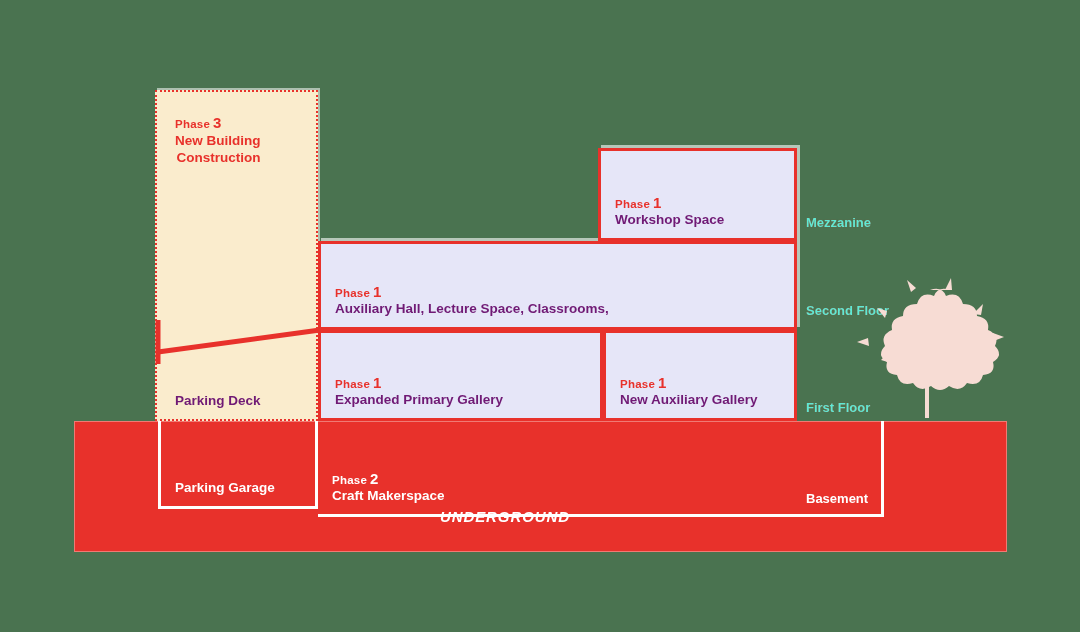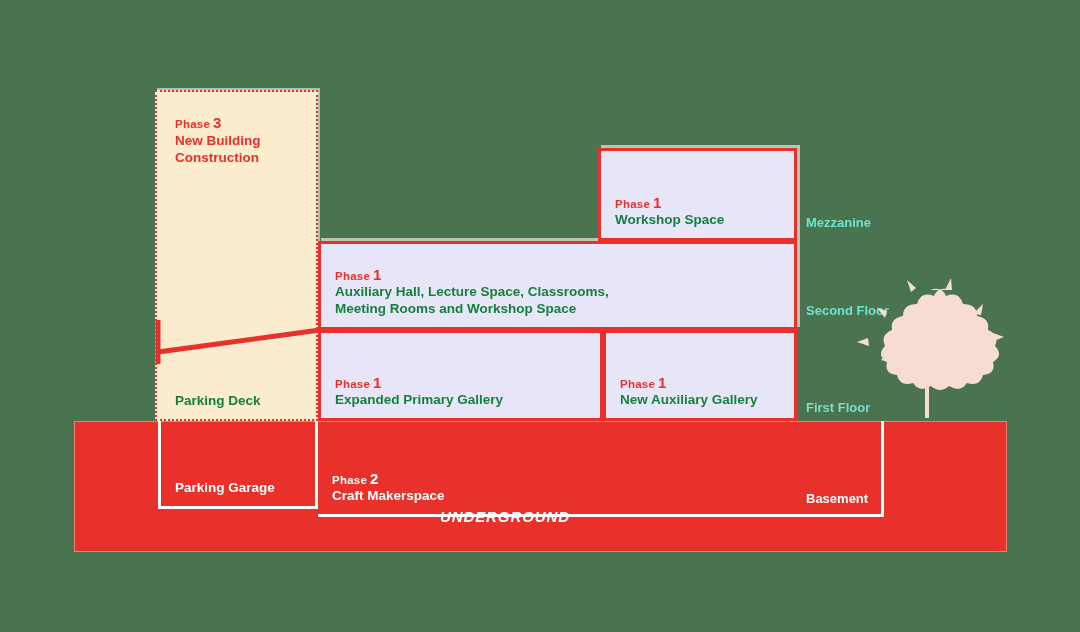--- a/index.html
+++ b/index.html
@@ -84,29 +84,30 @@
     color: #e8312b;
   }
   .phase-tag .num {
     font-size: 15px;
     font-weight: 800;
     margin-left: 3px;
   }
   .room-name {
     font-size: 13.5px;
     font-weight: 700;
-    color: #15803d;
+    color: #701a75;
     line-height: 1.25;
     white-space: nowrap;
   }
   .phase3-title {
     font-size: 13.5px;
     font-weight: 700;
     color: #e8312b;
     line-height: 1.3;
+    text-align: right;
   }
   .on-red .phase-tag,
   .on-red .room-name { color: #ffffff; }
 
   .block-text {
     position: absolute;
     left: 14px;
     bottom: 9px;
     line-height: 1.3;
   }
@@ -174,21 +175,20 @@
       <div class="room-name">Workshop Space</div>
     </div>
   </div>
 
   <div class="abs vol" id="second-block">
     <div class="block-text">
       <div class="phase-tag">
         <span>Phase</span><span class="num">1</span>
       </div>
       <div class="room-name">Auxiliary Hall, Lecture Space, Classrooms,</div>
-      <div class="room-name">Meeting Rooms and Workshop Space</div>
     </div>
   </div>
 
   <div class="abs vol" id="first-left">
     <div class="block-text">
       <div class="phase-tag">
         <span>Phase</span><span class="num">1</span>
       </div>
       <div class="room-name">Expanded Primary Gallery</div>
     </div>

